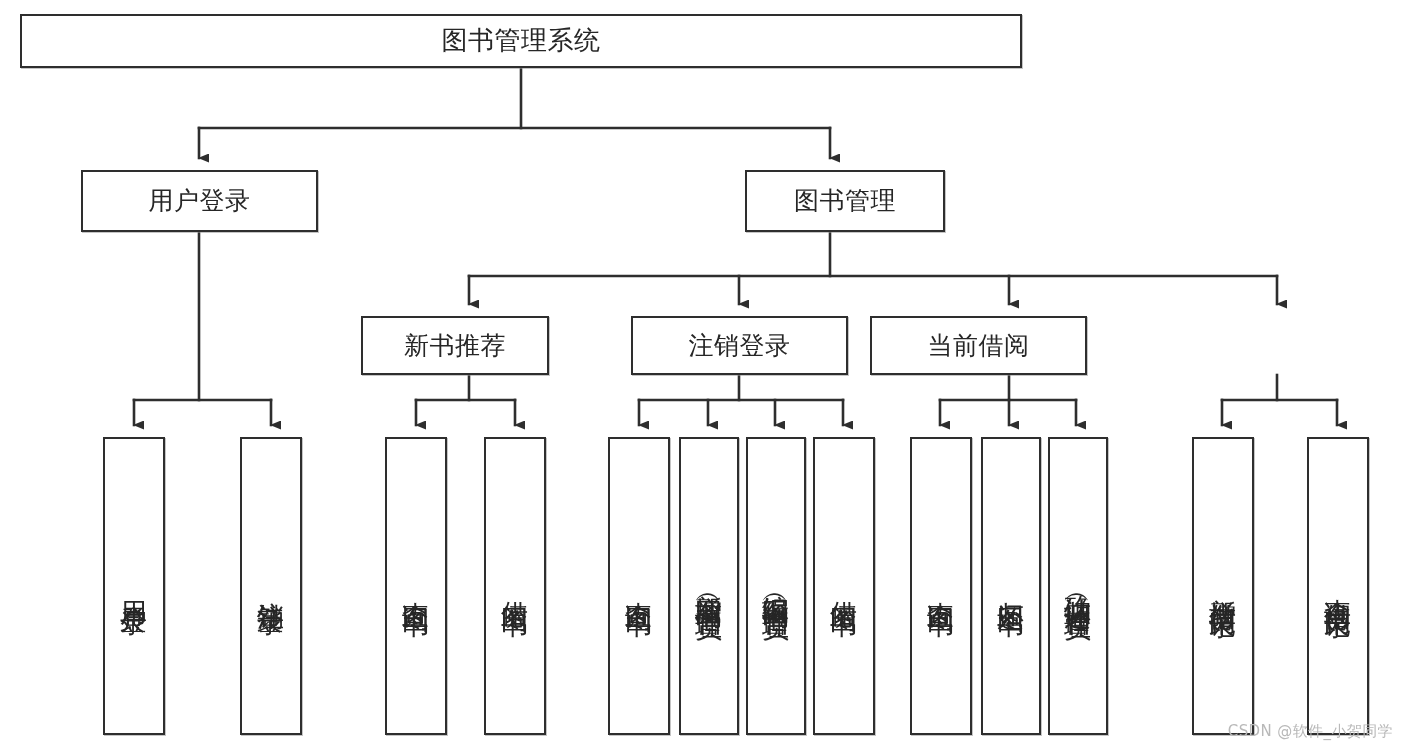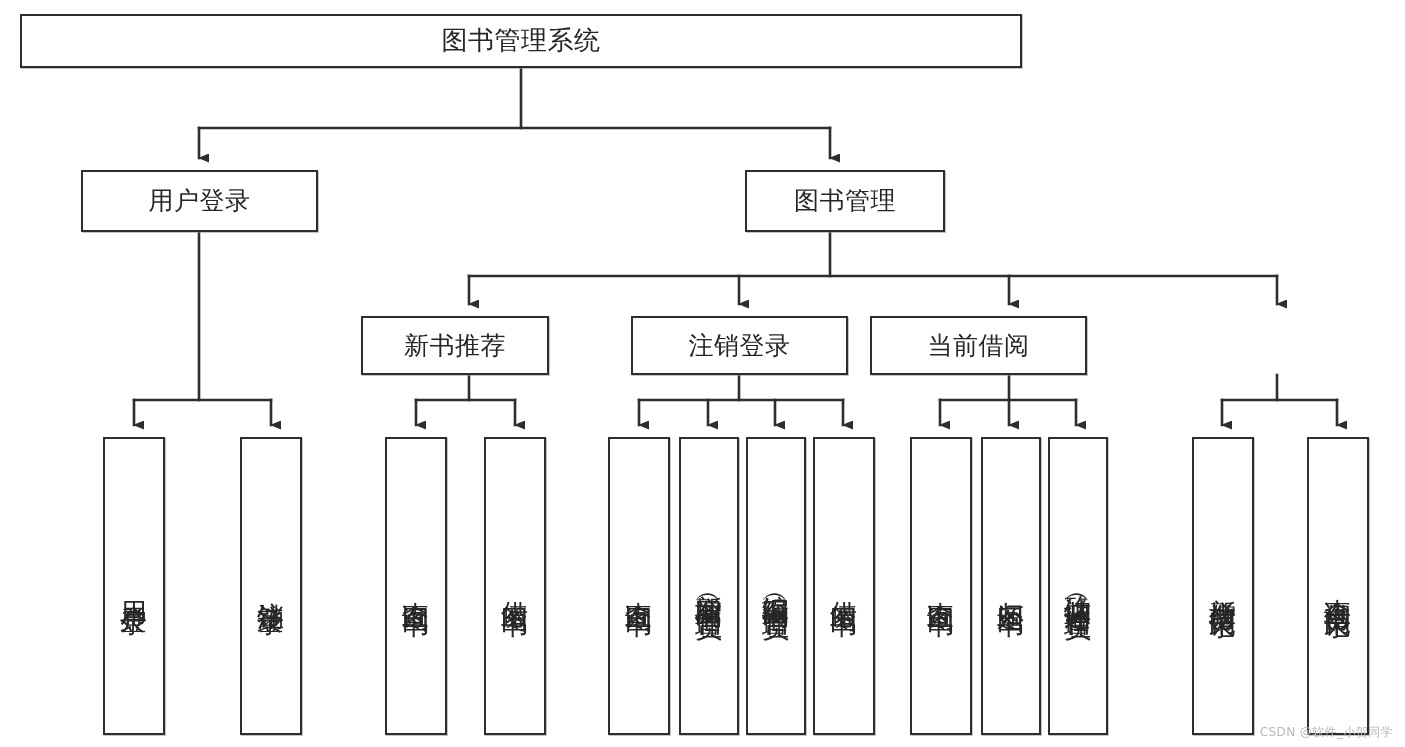--- a/index.html
+++ b/index.html
@@ -62,21 +62,21 @@
     font-size: 27px;
     line-height: 1.0;
     letter-spacing: 3px;
     white-space: nowrap;
     max-height: 275px;
   }
   #watermark {
     position: absolute;
     right: 12px;
     bottom: 6px;
-    font-size: 12px;
+    font-size: 15px;
     color: #b9b9b9;
     letter-spacing: 0.4px;
     white-space: nowrap;
     user-select: none;
   }
 </style>
 </head>
 <body>
 
 <div id="diagram-root">

